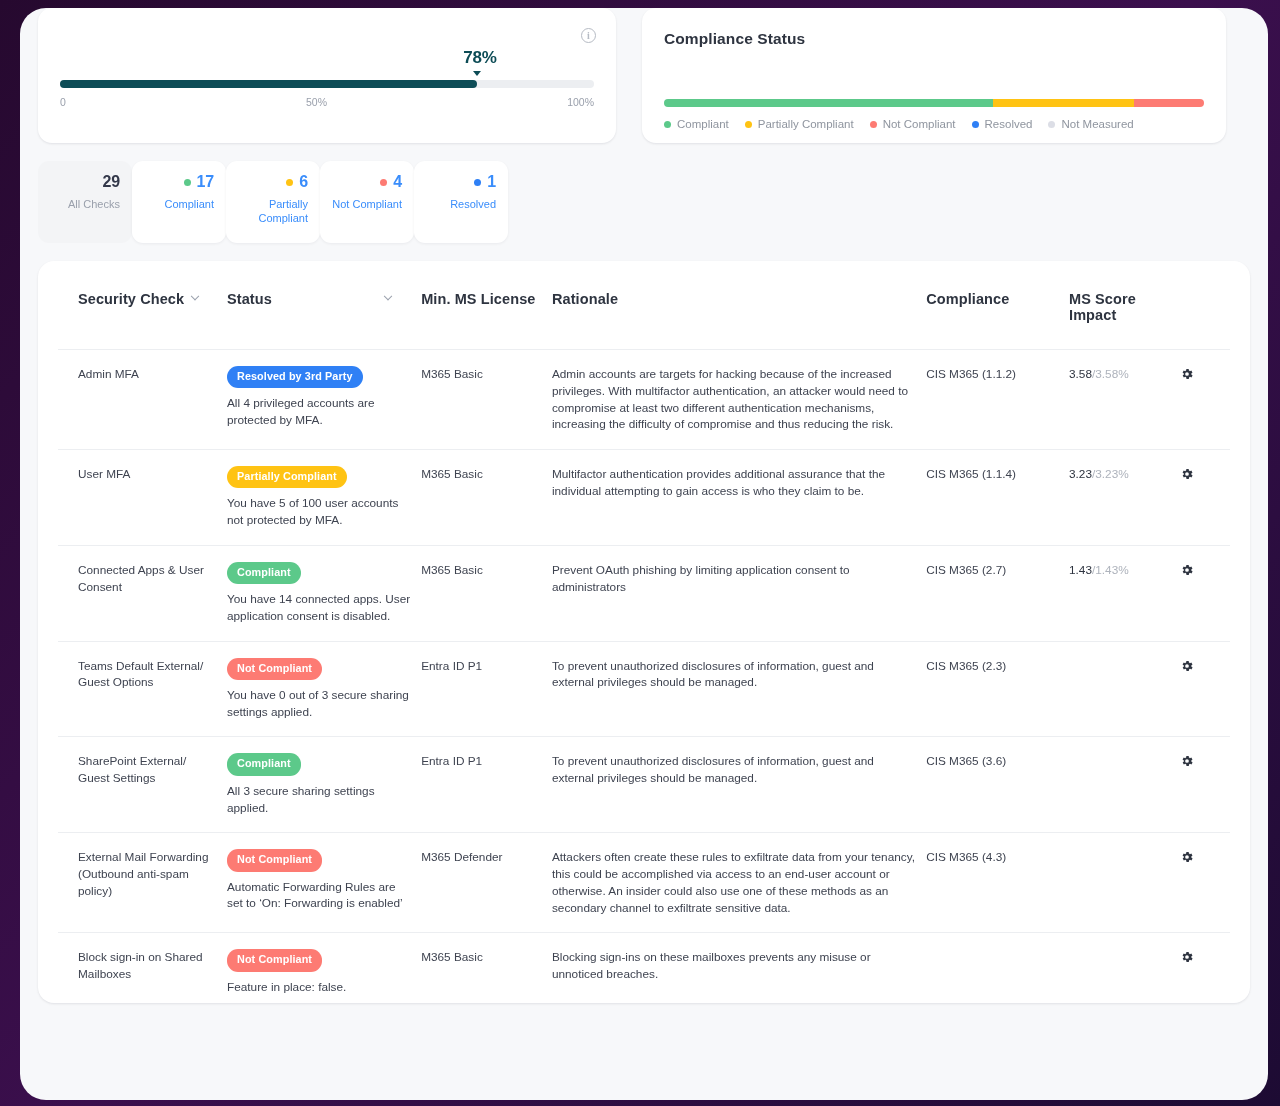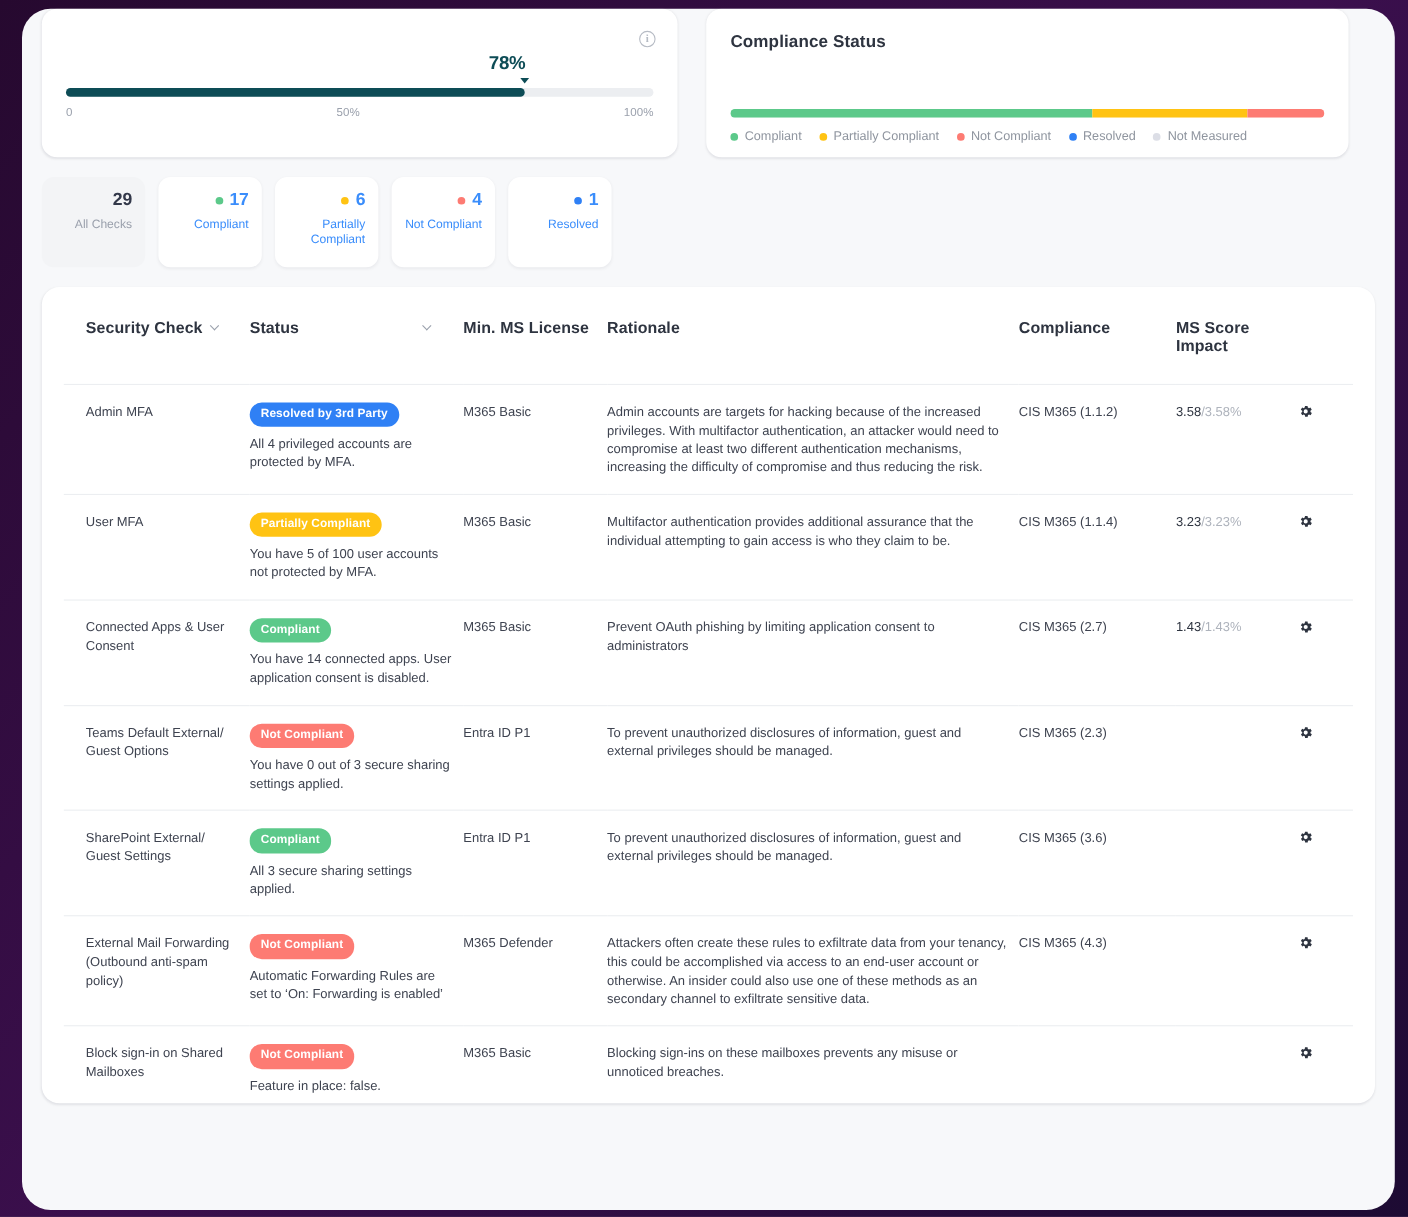--- a/index.html
+++ b/index.html
@@ -114,21 +114,21 @@
   #compliance-bar .seg { height: 100%; }
   #compliance-legend {
     display: flex; align-items: center; gap: 16px; margin-top: 11px;
   }
   .legend-item { display: flex; align-items: center; gap: 6px; }
   .legend-item .dot { width: 7px; height: 7px; border-radius: 50%; }
   .legend-item .lab { font-size: 11.5px; color: #8f959f; }
 
   
   #stat-row {
-    display: flex; gap: 12px;
+    display: flex; 
     padding: 0 18px;
     margin-top: 18px;
   }
   .stat {
     width: 94px; height: 82px;
     background: #ffffff; border-radius: 11px;
     box-shadow: 0 1px 3px rgba(16,24,40,.06);
     padding: 10px 12px 0 12px;
     display: flex; flex-direction: column; align-items: flex-end;
   }
@@ -196,21 +196,21 @@
 <body>
 
 <div id="app-shell">
 
 
   <div id="top-cards">
 
     <div id="posture-card" class="card">
       <div id="info-icon">i</div>
       <div id="posture-value">
-        <span class="pct" style="left: 423px;">78%</span>
+        <span class="pct" style="left: 442px;">78%</span>
       </div>
       <div id="posture-marker" style="left: 438.52px;"></div>
       <div id="posture-track" style="background: rgb(236, 238, 241);">
         <div id="posture-fill" style="width: 78%; background: rgb(13, 76, 86);"></div>
       </div>
       <div id="posture-scale">
         <span>0</span>
         <span>50%</span>
         <span>100%</span>
       </div>

